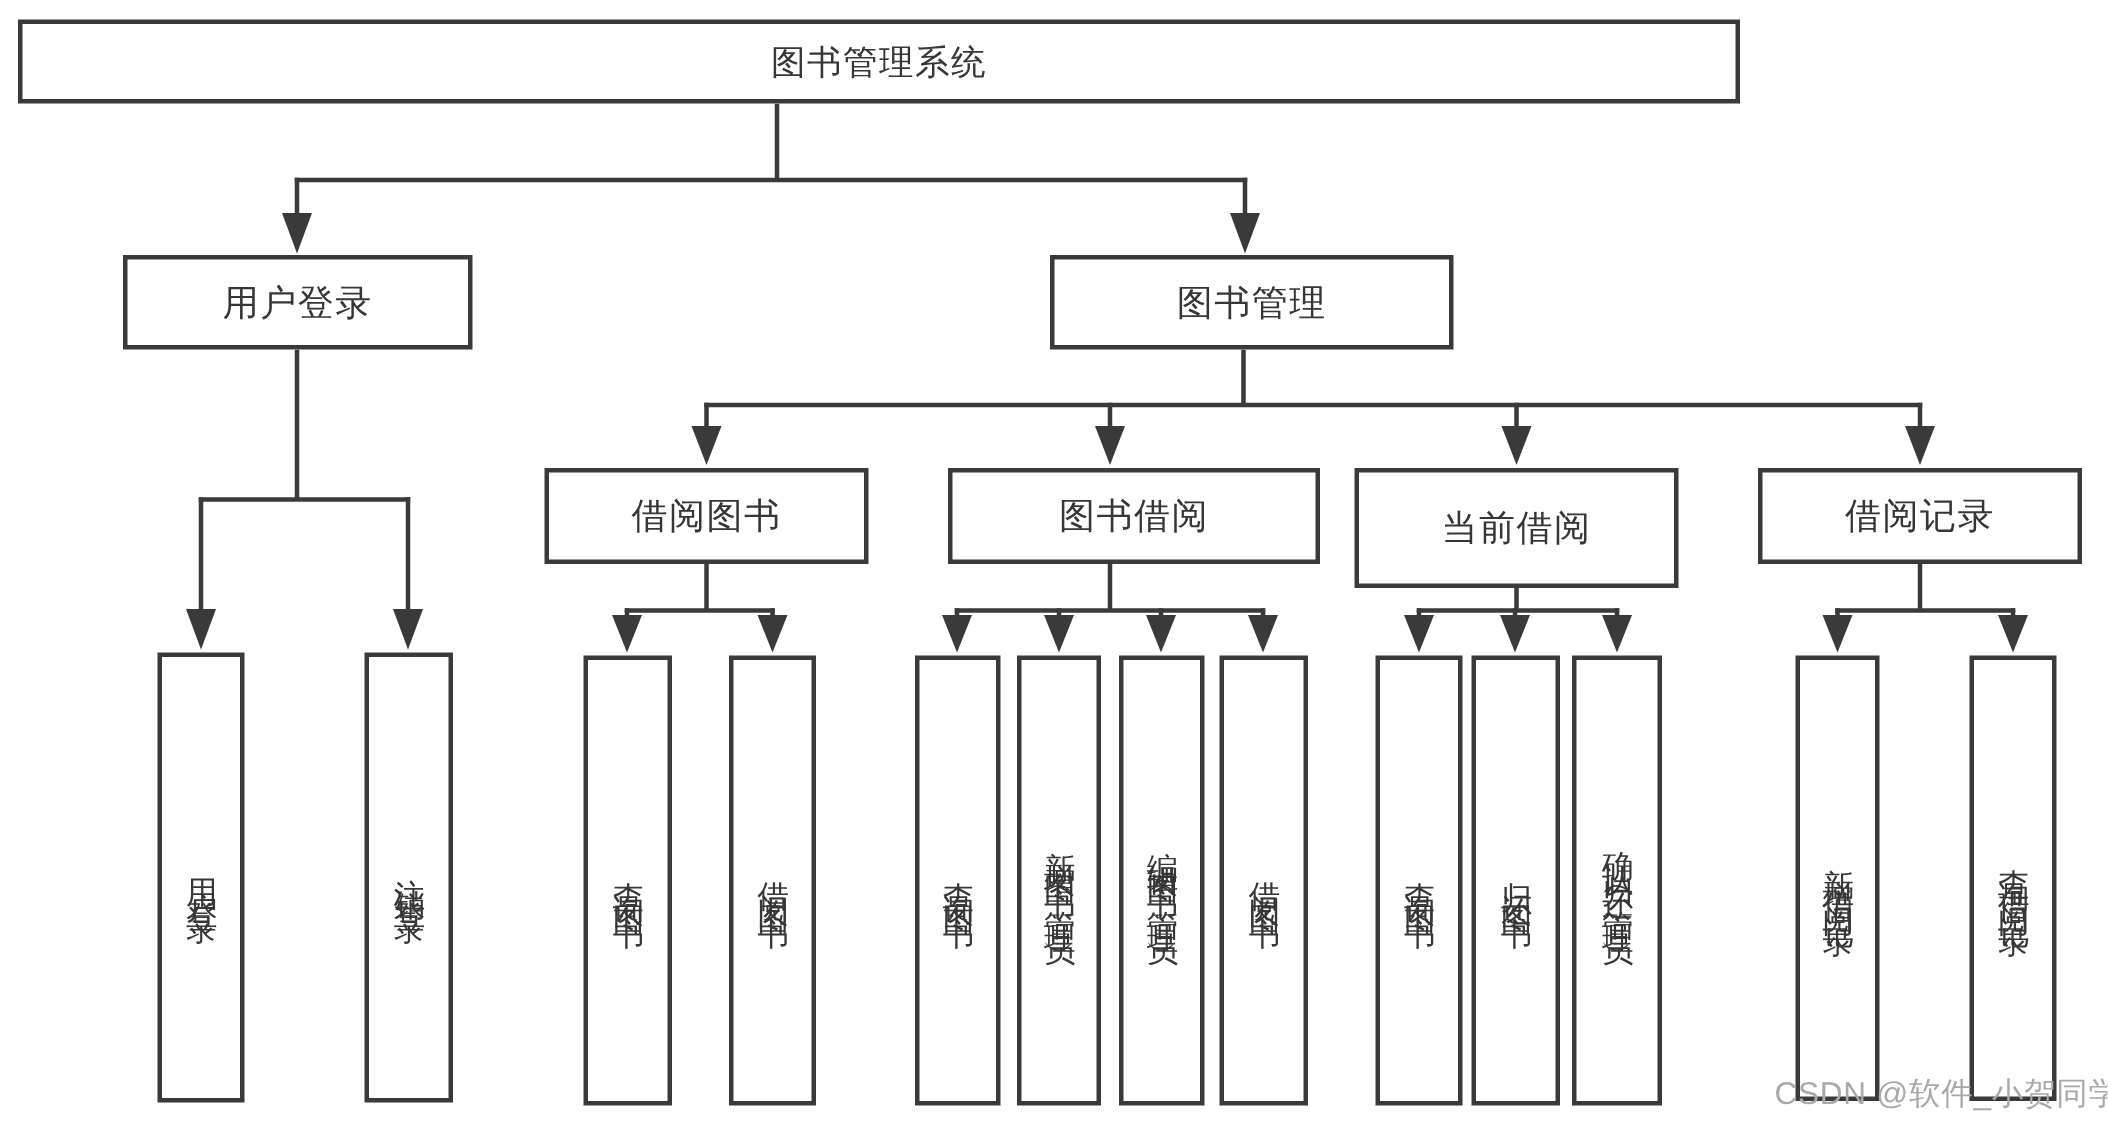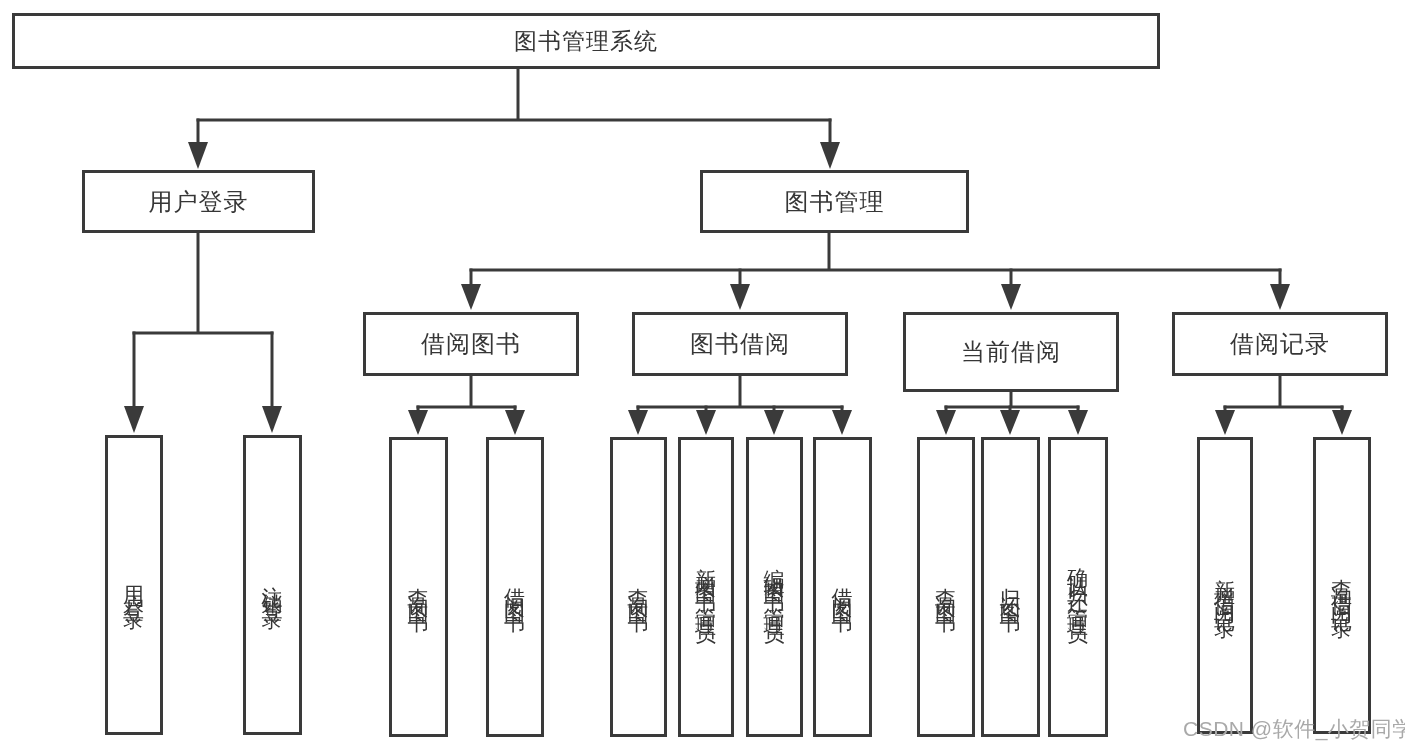--- a/index.html
+++ b/index.html
@@ -134,21 +134,21 @@
   <div class="hbox" style="left:82px;top:170px;width:233px;height:63px;">
     <span class="node-label">用户登录</span>
   </div>
   <div class="hbox" style="left:700px;top:170px;width:269px;height:63px;">
     <span class="node-label">图书管理</span>
   </div>
 
   <div class="hbox" style="left:363px;top:312px;width:216px;height:64px;">
     <span class="node-label">借阅图书</span>
   </div>
-  <div class="hbox" style="left:632px;top:312px;width:216px;height:64px;">
+  <div class="hbox" style="left:632px;top:312px;width:248px;height:64px;">
     <span class="node-label">图书借阅</span>
   </div>
   <div class="hbox" style="left:903px;top:312px;width:216px;height:80px;">
     <span class="node-label">当前借阅</span>
   </div>
   <div class="hbox" style="left:1172px;top:312px;width:216px;height:64px;">
     <span class="node-label">借阅记录</span>
   </div>
 
   <div class="vbox" style="left:105px;top:435px;width:58px;height:300px;">

